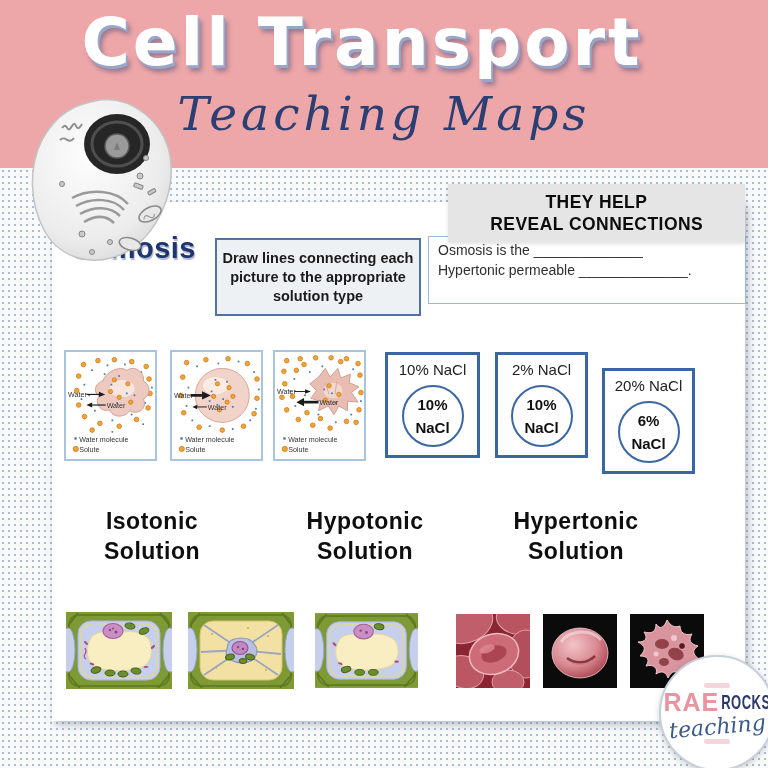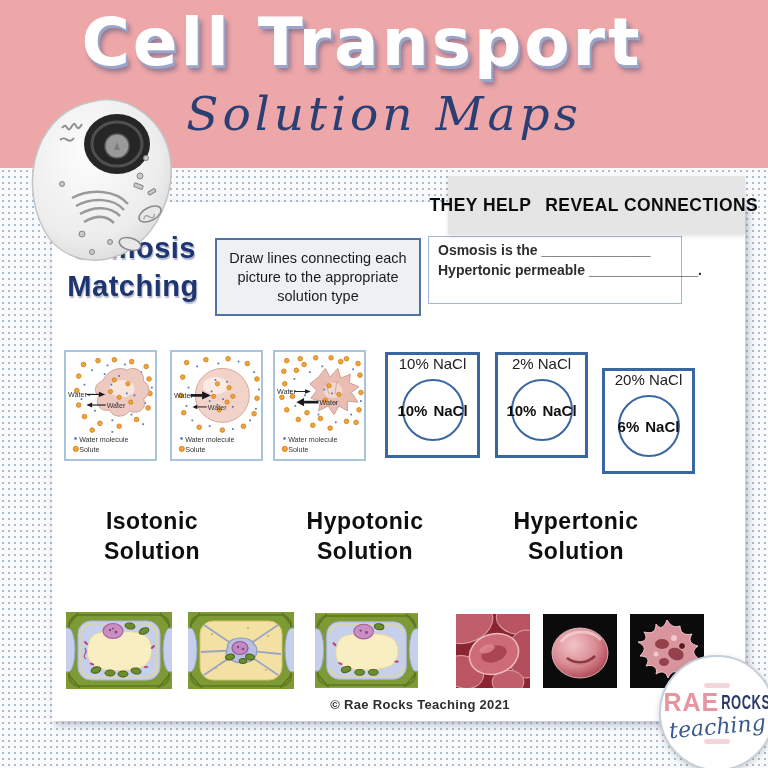--- a/index.html
+++ b/index.html
@@ -24,65 +24,65 @@
     font-size:47px;font-style:italic;color:#2b3f72;letter-spacing:4px;
     font-family:"DejaVu Serif","Liberation Serif",serif;
   }
   .cell-clipart{position:absolute;left:22px;top:92px;width:160px;height:180px;z-index:5;}
   
   .page{
     position:absolute;left:52px;top:202px;width:693px;height:519px;background:#ffffff;z-index:1;
     box-shadow:3px 4px 8px rgba(110,120,140,.45);
   }
   .callout{
-    position:absolute;left:448px;top:176px;width:297px;height:58px;background:#e5e5e5;z-index:6;
-    display:flex;flex-direction:row;justify-content:center;align-items:center;
+    position:absolute;left:448px;top:184px;width:297px;height:58px;background:#e5e5e5;z-index:6;
+    display:flex;flex-direction:column;justify-content:center;align-items:center;
     box-shadow:0 2px 4px rgba(0,0,0,.12);
   }
   .callout .ln{
     font-size:19px;font-weight:800;color:#0c0c0c;line-height:22px;letter-spacing:.5px;
     transform:scaleX(.92);white-space:nowrap;
   }
   .osmosis-title{
     position:absolute;left:52px;top:229px;width:162px;z-index:4;text-align:center;
     font-size:29px;font-weight:800;color:#1e356f;line-height:38px;
     text-shadow:1px 2px 1px rgba(30,50,110,.35);letter-spacing:.5px;
   }
   .instruction-box{
     position:absolute;left:215px;top:238px;width:206px;height:78px;z-index:3;
     background:#eef1f4;border:2px solid #50739f;
     display:flex;justify-content:center;align-items:center;
   }
   .instruction-box p{
-    margin:0;width:194px;text-align:center;font-size:14.5px;font-weight:400;
+    margin:0;width:194px;text-align:center;font-size:14.5px;font-weight:700;
     color:#1b1b1b;line-height:19px;
   }
   .fill-box{
-    position:absolute;left:428px;top:236px;width:254px;height:68px;z-index:2;
-    background:#ffffff;border:1px solid #9fb8d6;padding:4px 9px;font-weight:bold;
+    position:absolute;left:428px;top:236px;width:318px;height:68px;z-index:2;
+    background:#ffffff;border:1px solid #9fb8d6;padding:4px 9px;
   }
   .fill-box .ln{font-size:14px;color:#2e2e2e;line-height:19.5px;white-space:nowrap;}
   
   .diagram{
     position:absolute;top:350px;width:93px;height:111px;background:#fff;
     border:2px solid #a9c4de;z-index:3;
   }
   .diagram svg{display:block;width:100%;height:100%;}
   .diagram text{font-family:"Liberation Sans","DejaVu Sans",sans-serif;font-size:7.4px;fill:#333;}
   #diagram-1{left:64px;} #diagram-2{left:170px;} #diagram-3{left:273px;}
   
   .nacl-card{
     position:absolute;top:352px;height:106px;background:#fff;border:3px solid #3a66a2;z-index:3;
-    text-align:center;
+    text-align:center;padding-top:6px;
   }
   #nacl-1{left:385px;width:95px;} #nacl-2{left:495px;width:93px;} #nacl-3{left:602px;width:93px;margin-top:16px;}
   .nacl-outside{font-size:15px;color:#222;}
   .nacl-circle{
     width:62px;height:62px;margin:7px auto 0;border:2px solid #3a66a2;border-radius:50%;
-    display:flex;flex-direction:row;justify-content:center;align-items:center;gap:6px;
+    display:flex;flex-direction:column;justify-content:center;align-items:center;gap:6px;
   }
   .nacl-circle span{font-size:15px;font-weight:800;color:#101010;line-height:17px;}
   
   .solution-label{
     position:absolute;top:506px;width:170px;text-align:center;z-index:3;
     font-size:23px;font-weight:800;color:#0e0e0e;line-height:30px;letter-spacing:.5px;
   }
   #label-1{left:67px;} #label-2{left:280px;} #label-3{left:491px;}
   
   .plant-img,.blood-img{position:absolute;z-index:3;}
@@ -111,21 +111,21 @@
   }
   .logo-flourish{width:26px;height:5px;border-radius:3px;background:#f0c3ca;opacity:.7;}
 </style>
 </head>
 <body>
 
 <div class="canvas">
 
   <div class="pink-band"></div>
   <div class="main-title">Cell Transport</div>
-  <div class="subtitle">Solution Maps</div>
+  <div class="subtitle">Teaching Maps</div>
 
   <div class="cell-clipart">
     <svg viewBox="0 0 160 180">
       <defs>
         <radialGradient id="cellg" cx="40%" cy="35%" r="75%">
           <stop offset="0%" stop-color="#fdfdfd"></stop>
             <stop offset="70%" stop-color="#ececec"></stop>
             <stop offset="100%" stop-color="#d6d6d6"></stop>
         </radialGradient>
       </defs>
@@ -166,21 +166,20 @@
 
   <div class="page"></div>
 
   <div class="callout">
     <div class="ln">THEY HELP</div>
     <div class="ln">REVEAL CONNECTIONS</div>
   </div>
 
   <div class="osmosis-title">
     <div>Osmosis</div>
-    <div>Matching</div>
   </div>
 
   <div class="instruction-box">
     <p>Draw lines connecting each picture to the appropriate solution type</p>
   </div>
 
   <div class="fill-box">
     <div class="ln">Osmosis is the ______________</div>
     <div class="ln">Hypertonic permeable ______________.</div>
   </div>
@@ -588,21 +587,20 @@
           <ellipse cx="34" cy="48" rx="5" ry="4"></ellipse>
       </g>
       <circle cx="52" cy="32" r="3.5" fill="#571a20" stroke="#e8b3b9" stroke-width="1"></circle>
       <g fill="#f3cdd1" opacity=".9">
           <circle cx="44" cy="24" r="3"></circle>
           <circle cx="26" cy="40" r="2.5"></circle>
         </g>
     </svg>
   </div>
 
-  <div class="copyright">© Rae Rocks Teaching 2021</div>
 
   <div class="logo">
     <div class="logo-flourish"></div>
     <div class="logo-row">
       <span class="logo-rae">RAE</span>
       <span class="logo-rocks">ROCKS</span>
     </div>
     <div class="logo-teaching">teaching</div>
     <div class="logo-flourish"></div>
   </div>

